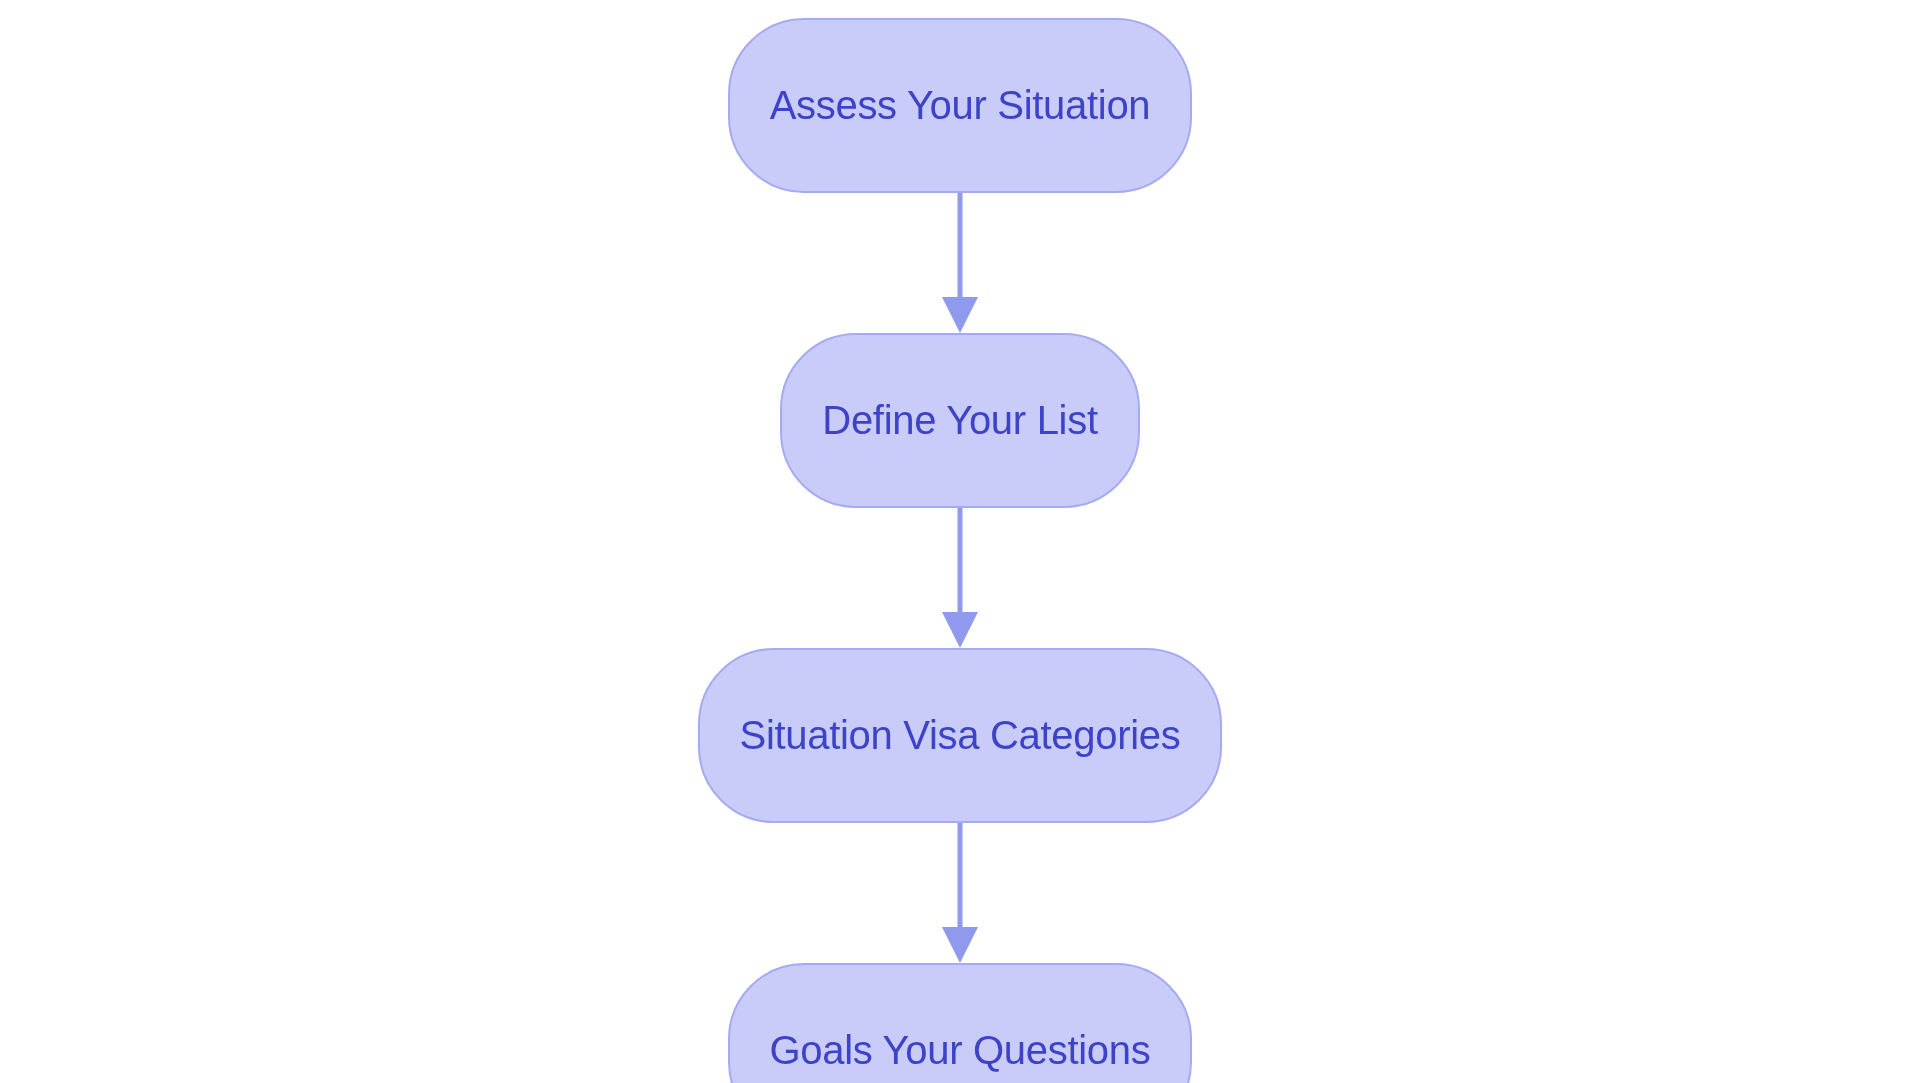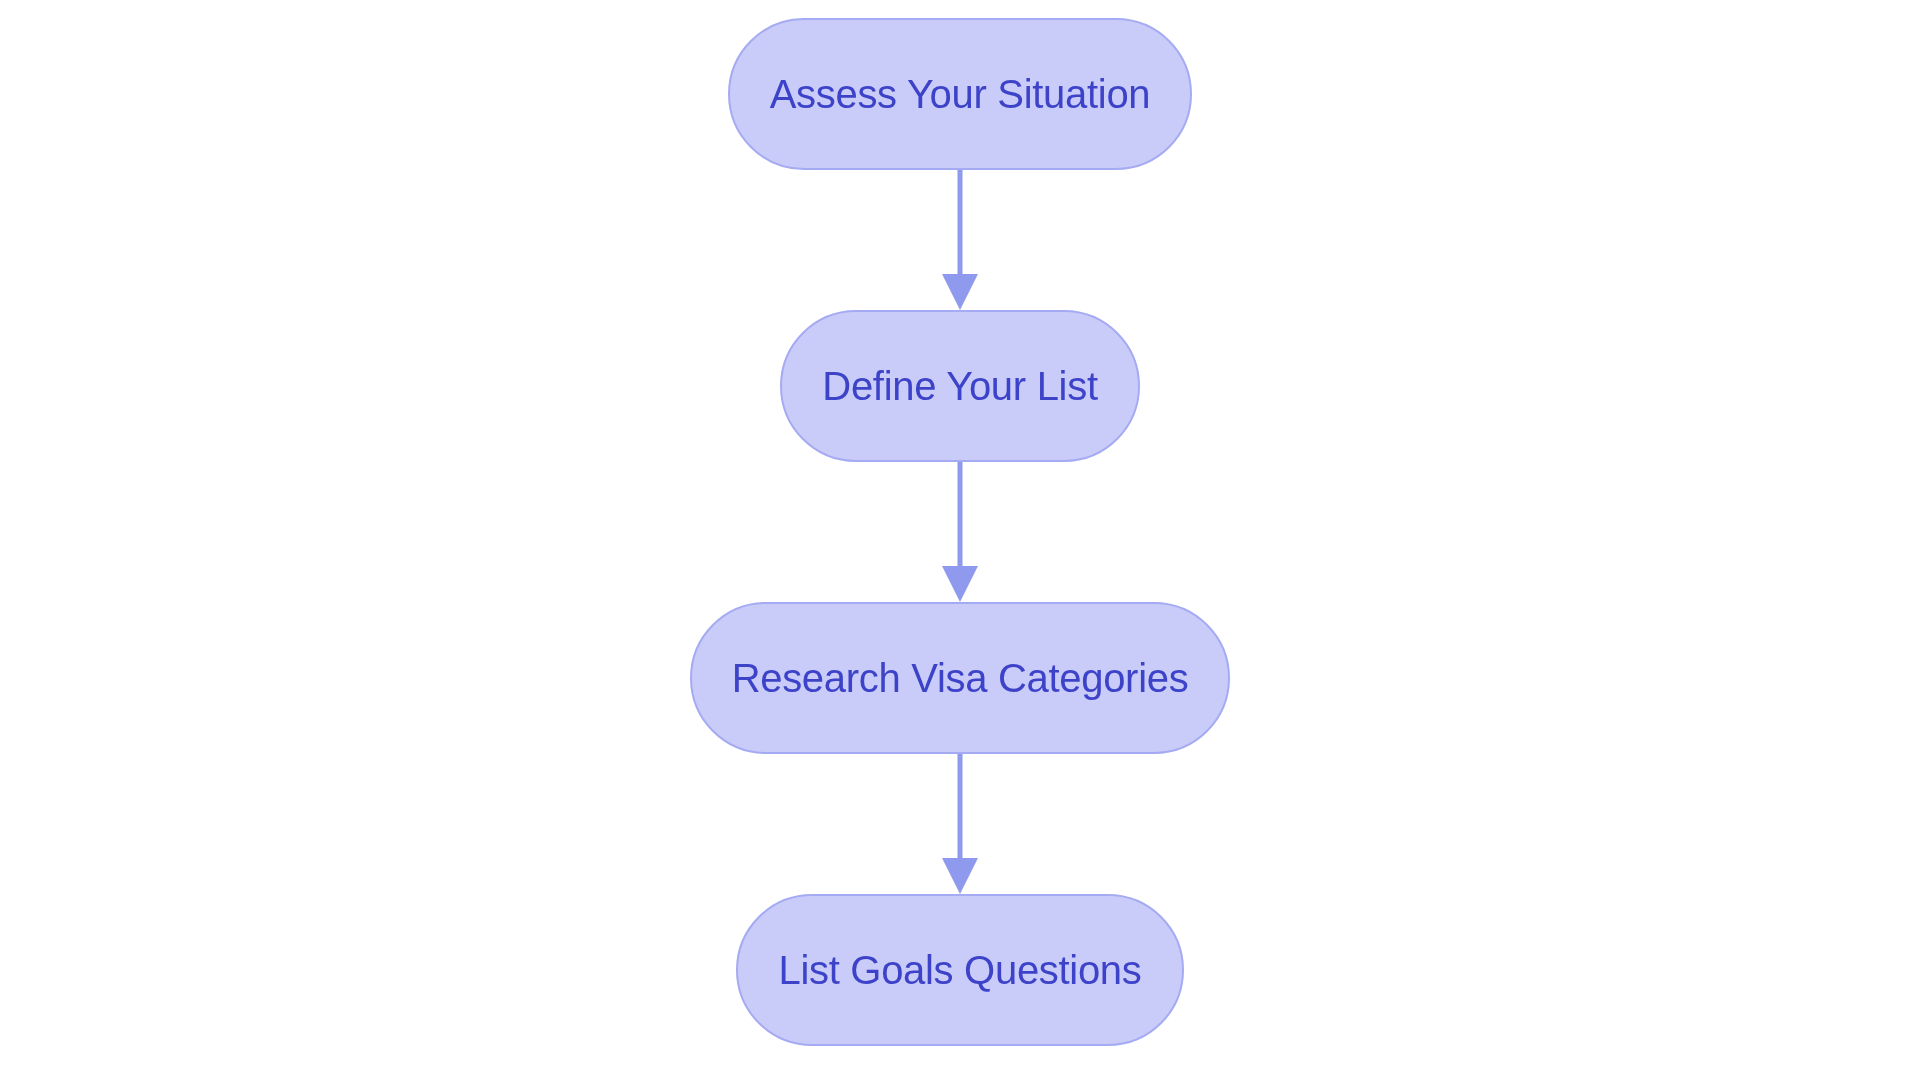--- a/index.html
+++ b/index.html
@@ -23,21 +23,21 @@
   }
   .canvas {
     width: 100%;
     height: 100%;
     display: flex;
     flex-direction: column;
     align-items: center;
     padding-top: 18px;
   }
   .node {
-    height: 152px;
+    height: 175px;
     min-width: 320px;
     padding: 0 40px;
     border-radius: 76px;
     background: var(--node-fill);
     border: 2.5px solid var(--node-border);
     color: var(--node-text);
     display: flex;
     align-items: center;
     justify-content: center;
     font-size: 40px;
@@ -70,25 +70,25 @@
   <div class="node">
     <span>Define Your List</span>
   </div>
 
   <svg class="connector" viewBox="0 0 44 140" xmlns="http://www.w3.org/2000/svg" aria-hidden="true">
     <line x1="22" y1="0" x2="22" y2="107" stroke="currentColor" stroke-width="5"></line>
     <path d="M4 104 L40 104 L22 140 Z" fill="currentColor"></path>
   </svg>
 
   <div class="node">
-    <span>Research Visa Categories</span>
+    <span>Situation Visa Categories</span>
   </div>
 
   <svg class="connector" viewBox="0 0 44 140" xmlns="http://www.w3.org/2000/svg" aria-hidden="true">
     <line x1="22" y1="0" x2="22" y2="107" stroke="currentColor" stroke-width="5"></line>
     <path d="M4 104 L40 104 L22 140 Z" fill="currentColor"></path>
   </svg>
 
   <div class="node">
-    <span>List Goals Questions</span>
+    <span>Goals Your Questions</span>
   </div>
 
 </div>
 
 </body></html>

